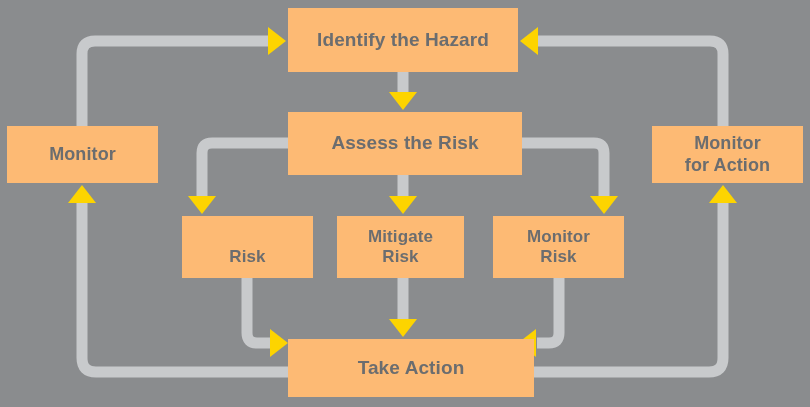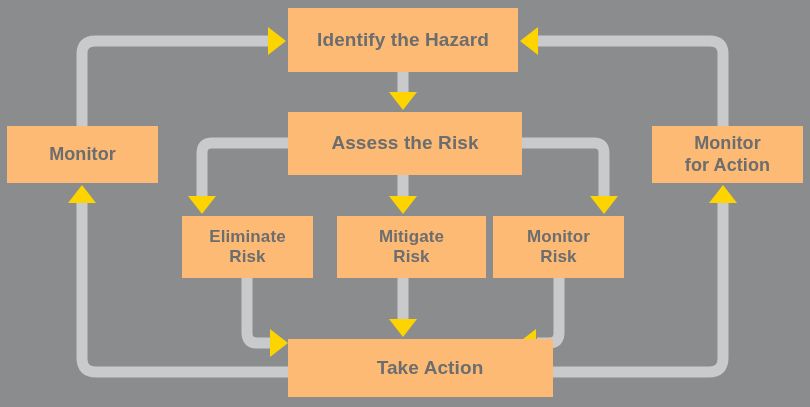--- a/index.html
+++ b/index.html
@@ -35,23 +35,23 @@
     letter-spacing: 0.1px;
   }
   .node-lg { font-size: 19px; }
   .node-md { font-size: 18px; }
   .node-sm { font-size: 17px; }
 
   
   #node-identify      { left: 288px; top: 8px;   width: 230px; height: 64px; }
   #node-assess        { left: 288px; top: 112px; width: 234px; height: 63px; }
   #node-eliminate     { left: 182px; top: 216px; width: 131px; height: 62px; }
-  #node-mitigate      { left: 337px; top: 216px; width: 149px; height: 62px; }
+  #node-mitigate      { left: 337px; top: 216px; width: 127px; height: 62px; }
   #node-tolerate      { left: 493px; top: 216px; width: 131px; height: 62px; }
-  #node-take-action   { left: 288px; top: 339px; width: 246px; height: 58px; padding-left: 19px; }
+  #node-take-action   { left: 288px; top: 339px; width: 246px; height: 58px; }
   #node-monitor-perf  { left: 7px;   top: 126px; width: 151px; height: 57px; }
   #node-monitor-chg   { left: 652px; top: 126px; width: 151px; height: 57px; }
 </style>
 </head>
 <body>
 
 <div id="stage">
 
   <svg id="wires" viewBox="0 0 810 407" width="810" height="407" xmlns="http://www.w3.org/2000/svg">
     <g fill="none" stroke="#c8cacc" stroke-width="11" stroke-linecap="butt">
@@ -103,21 +103,21 @@
   <div class="node node-lg" id="node-identify">
     <span>Identify the Hazard</span>
   </div>
 
   <div class="node node-lg" id="node-assess">
     <span>Assess the Risk</span>
   </div>
 
   <div class="node node-sm" id="node-eliminate">
     <span>
-      <span>Eliminate</span><br>
+      <br>
       <span>Risk</span>
     </span>
   </div>
 
   <div class="node node-sm" id="node-mitigate">
     <span>
       <span>Mitigate</span><br>
       <span>Risk</span>
     </span>
   </div>

